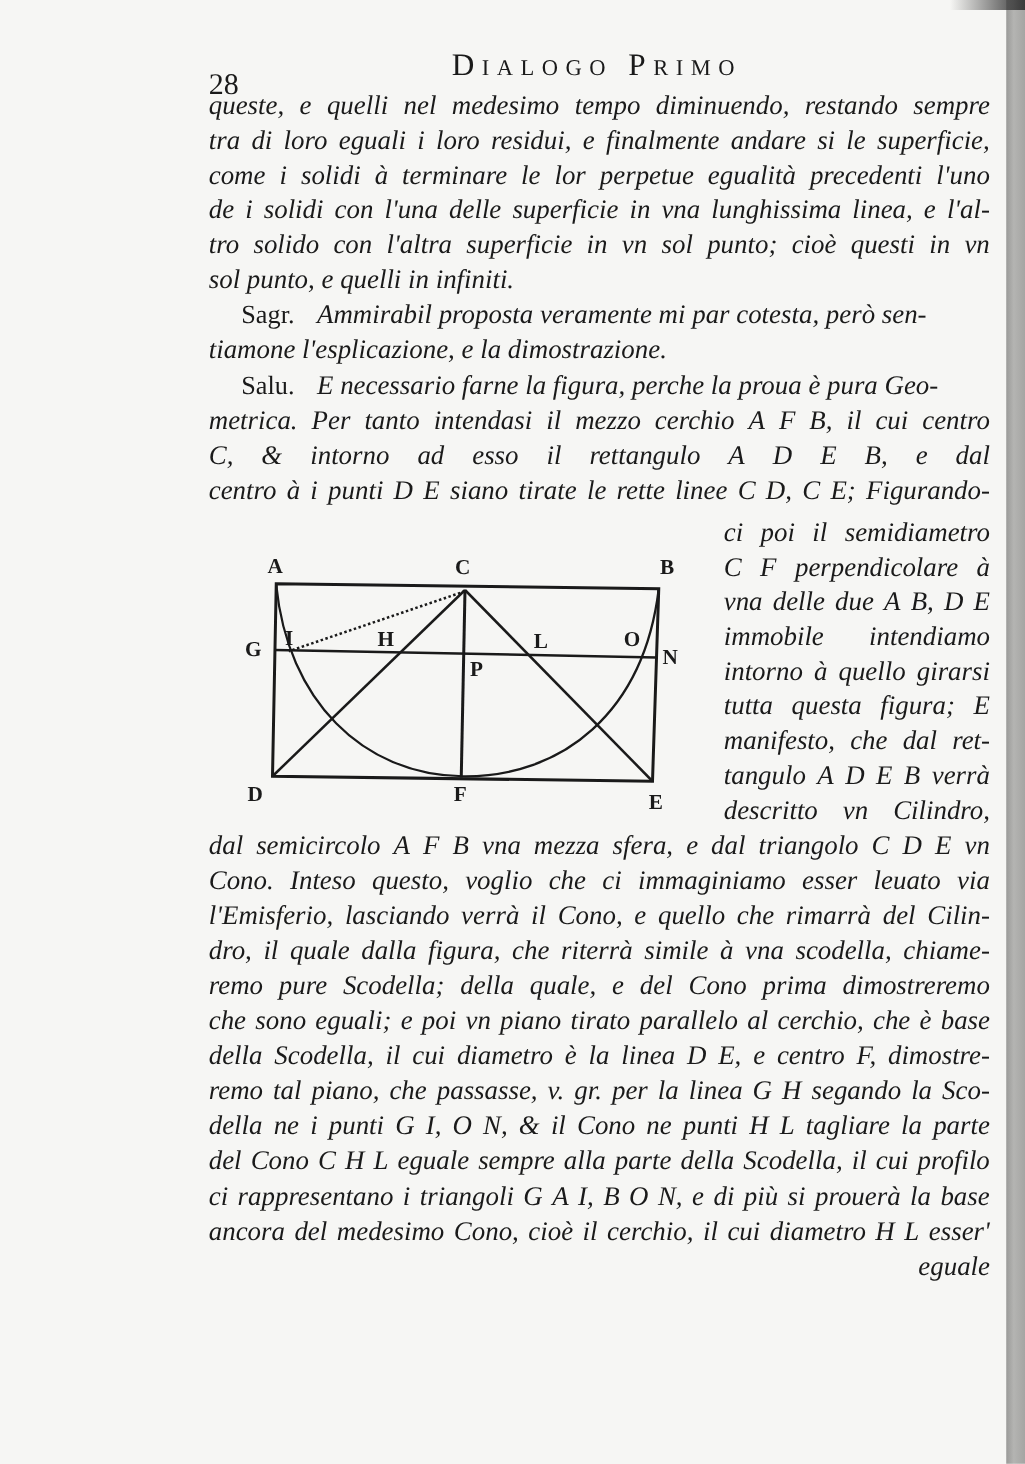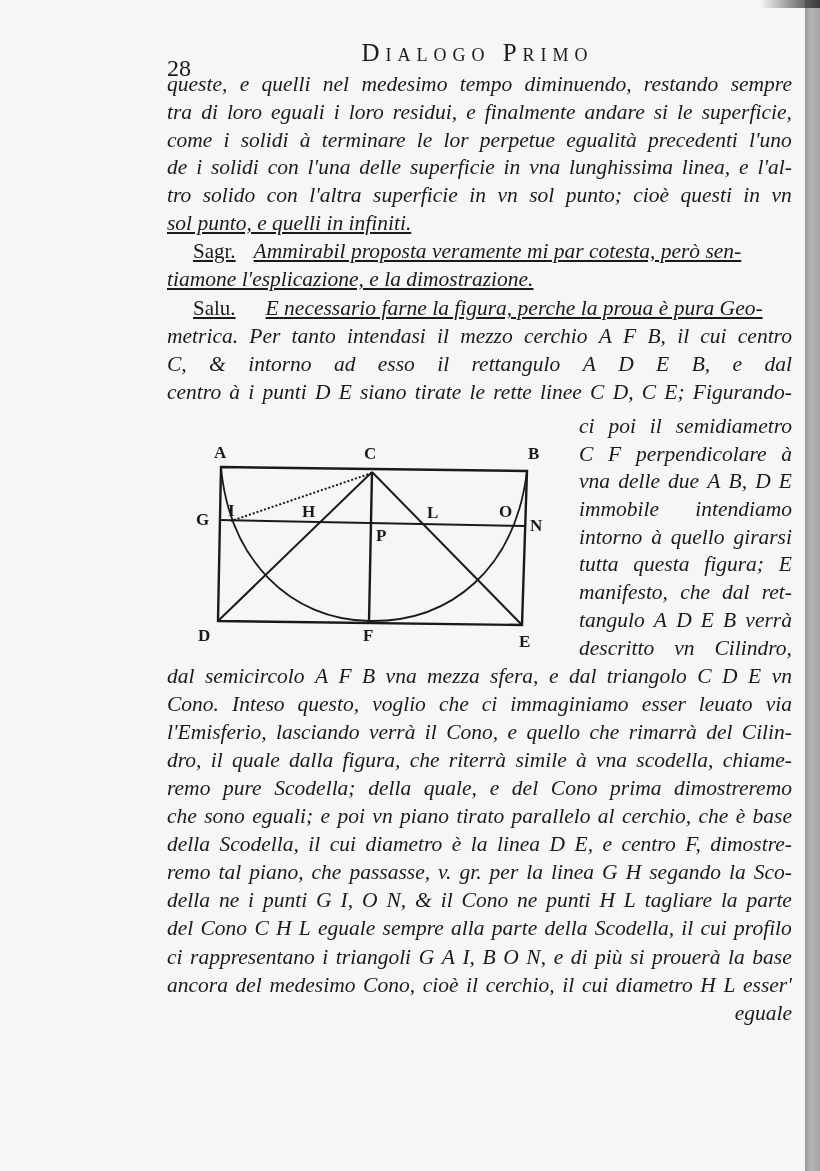--- a/index.html
+++ b/index.html
@@ -25,21 +25,21 @@
   }
   .title {
     position:absolute; left:0; right:4px; top:0; text-align:center;
     font-size:25px; line-height:30px; letter-spacing:6px; font-variant:small-caps;font-family:Liberation Serif, serif;
   }
   .line {
     position:absolute; left:167px; width:625px; height:28px;
     font-style:italic; font-size:21.5px; line-height:28px; white-space:nowrap;
     display:flex; justify-content:space-between;
   }
-  .line.last { justify-content:flex-start;text-decoration:underline; }
+  .line.last { justify-content:flex-start; }
   .line.right-last { justify-content:flex-end; }
   .line.side { left:579px; width:213px; }
   .line .w { display:inline-block; }
   .speaker { font-style:normal; font-size:21px; margin-right:18px; }
   .indent { padding-left:26px; }
   .figure { position:absolute; left:190px; top:440px; width:380px; height:220px; }
   .figure svg { position:absolute; left:0; top:0; }
   .fig-label {
     position:absolute; font-size:17px; font-weight:bold; font-style:normal;
     color:#1a1a1a; line-height:18px;
@@ -126,21 +126,21 @@
     <span class="w">vn</span>
   </div>
 <div class="line last" style="top:209px">sol punto, e quelli in infiniti.</div>
 
 <div class="line last indent" style="top:237px; width:599px;">
   <span class="speaker">Sagr.</span>
   <span>Ammirabil proposta veramente mi par cotesta, però sen-</span>
 </div>
 <div class="line last" style="top:265px">tiamone l'esplicazione, e la dimostrazione.</div>
 
-<div class="line last indent" style="top:294px; width:599px;gap:12px;">
+<div class="line last indent" style="top:294px; width:599px;">
   <span class="speaker">Salu.</span>
   <span>E necessario farne la figura, perche la proua è pura Geo-</span>
 </div>
 <div class="line" style="top:322px">
     <span class="w">metrica.</span>
     <span class="w">Per</span>
     <span class="w">tanto</span>
     <span class="w">intendasi</span>
     <span class="w">il</span>
     <span class="w">mezzo</span>

